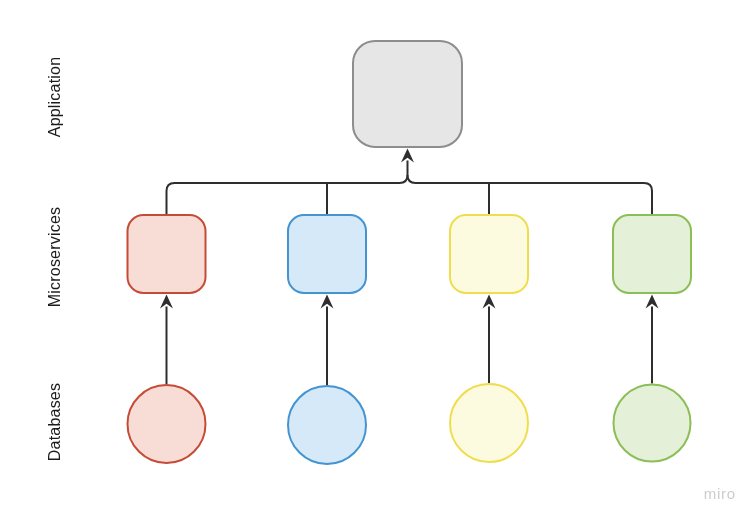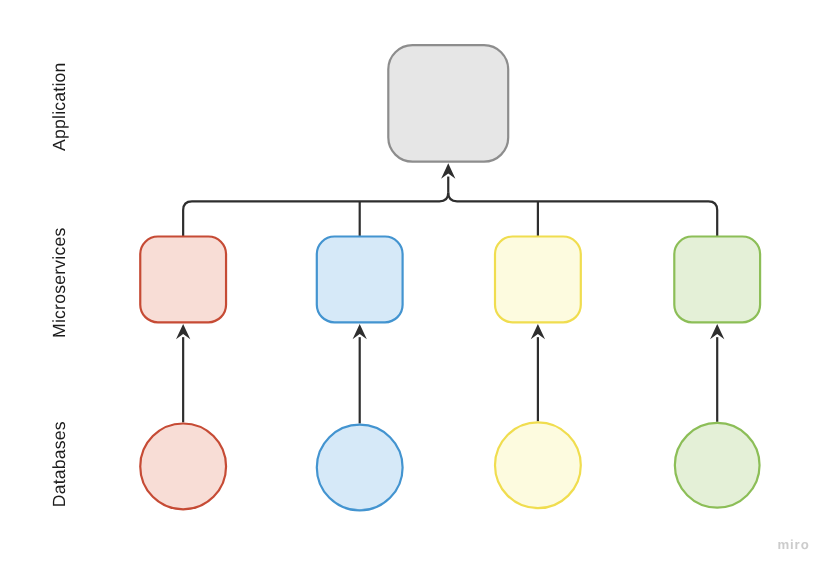--- a/index.html
+++ b/index.html
@@ -27,22 +27,22 @@
     font-size: 16px;
     font-weight: 400;
     color: #1c1c1c;
     letter-spacing: 0.2px;
     user-select: none;
   }
   .watermark {
     position: absolute;
     right: 14px;
     bottom: 13px;
-    font-size: 12px;
-    font-weight: 700;
+    font-size: 15px;
+    font-weight: 400;
     color: #cccccc;
     letter-spacing: 0.8px;
     user-select: none;
   }
 </style>
 </head>
 <body>
 
 <div class="canvas">
 

